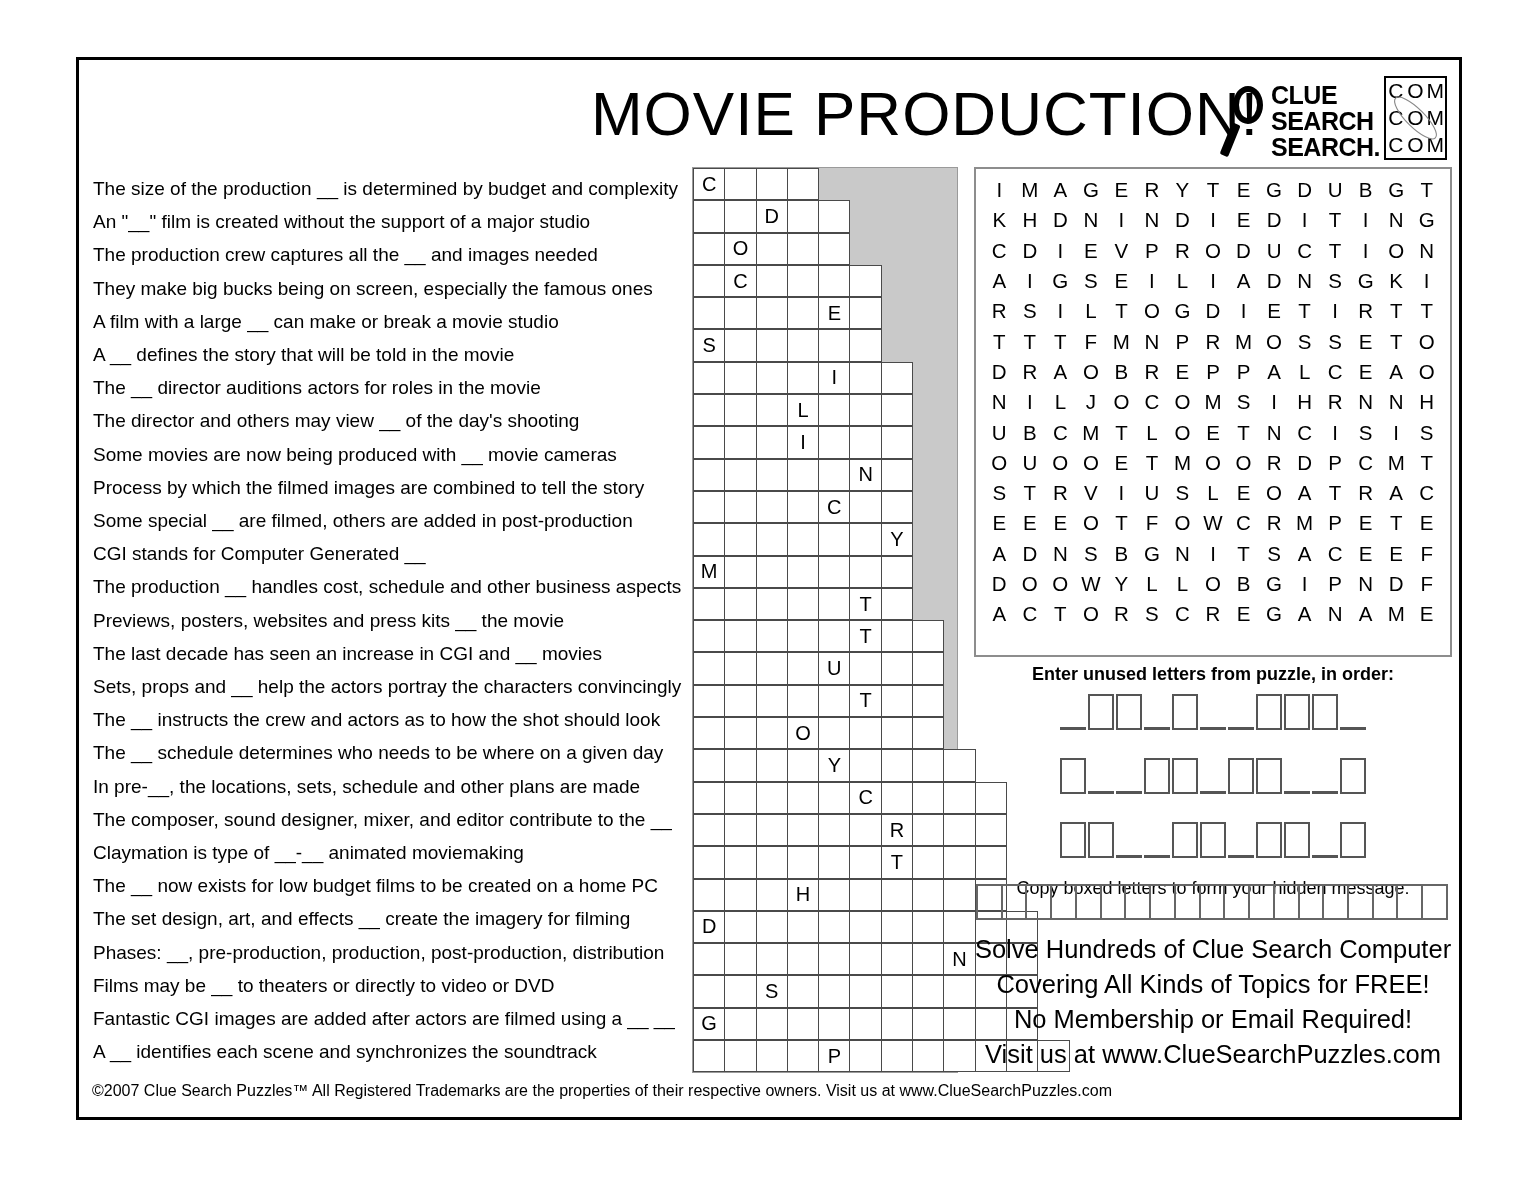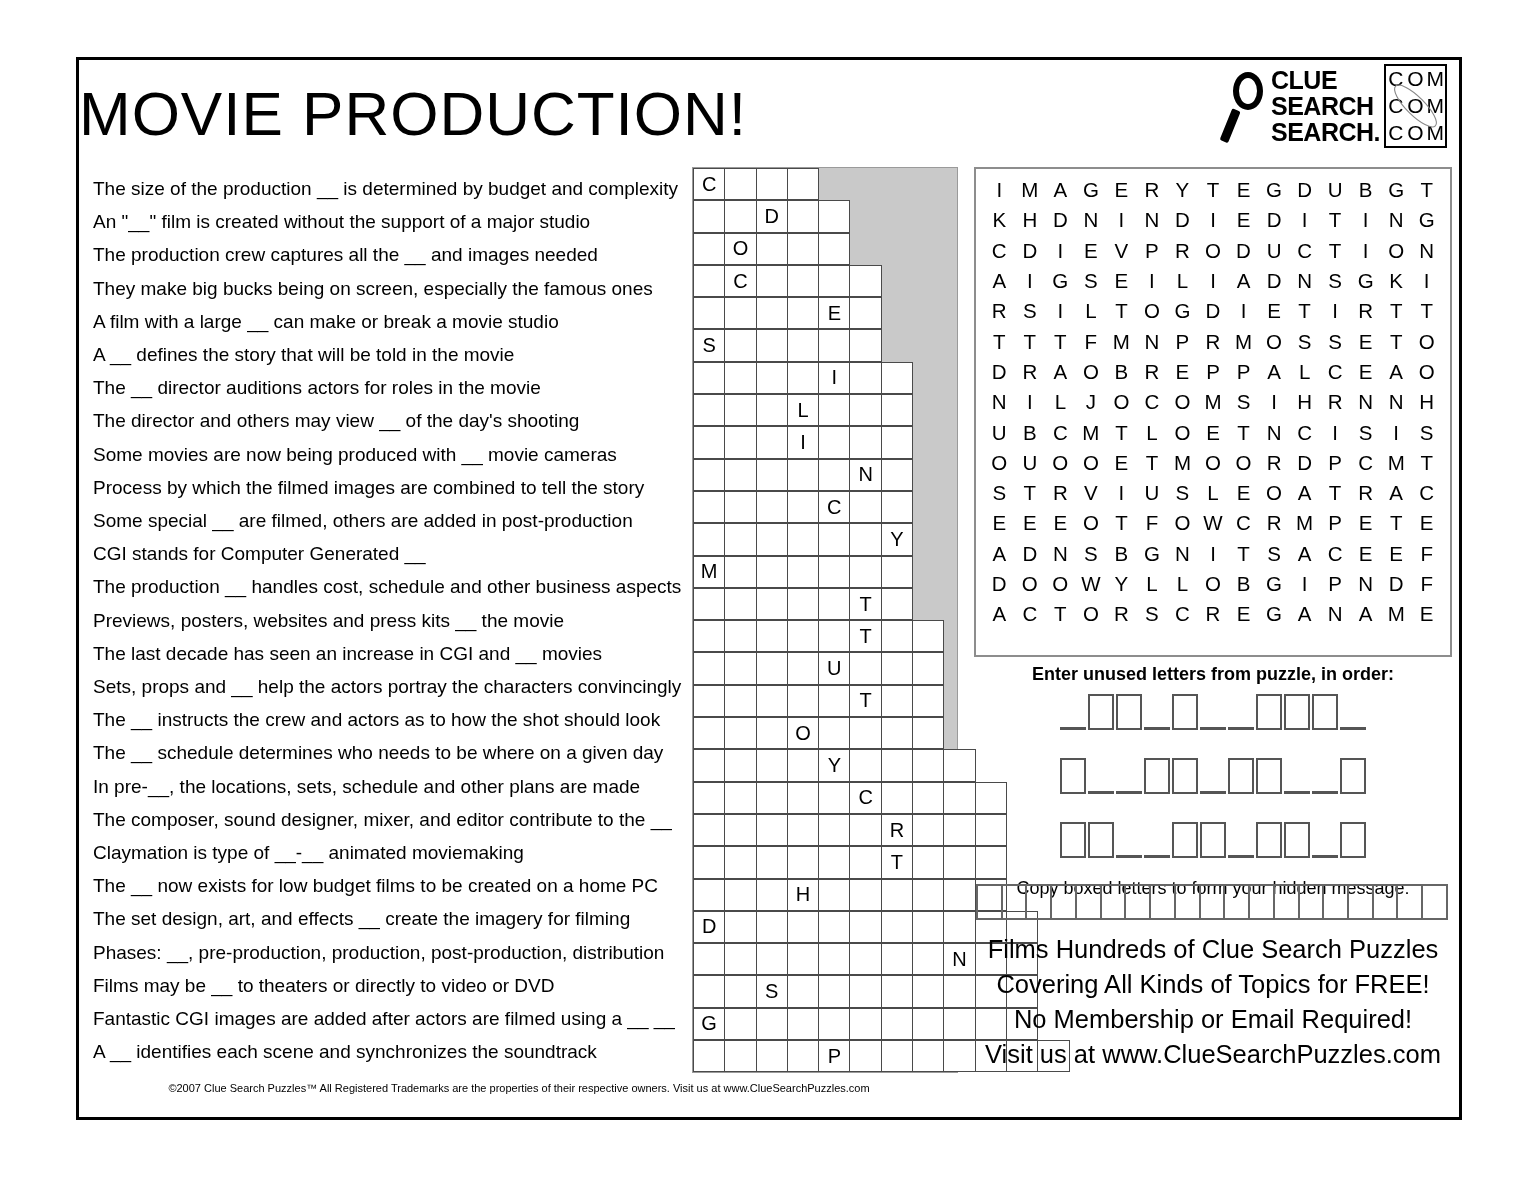--- a/index.html
+++ b/index.html
@@ -23,37 +23,37 @@
     height: 1063px;
     border: 3px solid #000;
     background: #fff;
   }
 
   
   .title {
     position: absolute;
     left: 0; top: 18px;
     width: 1180px;
-    text-align: left;
+    text-align: right;
     font-size: 62px;
     line-height: 72px;
     letter-spacing: 1px;
     color: #000;
     white-space: nowrap;
   }
 
   
   .logo-box {
     position: absolute;
     right: 12px;
-    top: 0;
+    top: 8px;
     width: 218px;
     height: 92px;
     display: flex;
-    align-items: center;
+    align-items: flex-end;
   }
   .logo-glass {
     position: relative;
     width: 40px; height: 80px;
     flex: 0 0 40px;
   }
   .logo-glass .ring {
     position: absolute;
     left: 4px; top: 6px;
     width: 30px; height: 38px;
@@ -237,25 +237,25 @@
     font-size: 25.5px;
     line-height: 35px;
     color: #000;
     white-space: nowrap;
   }
   .promo .link { }
 
   
   .footer {
     position: absolute;
-    left: 0;
+    left: 13px;
     top: 1022px;
     width: 880px;
     text-align: center;
-    font-size: 11px;
+    font-size: 16px;
     color: #000;
     white-space: nowrap;
   }
 </style>
 </head>
 <body>
 
 <div id="page">
   <div class="sheet">
 
@@ -919,21 +919,21 @@
         <div></div>
         <div></div>
         <div></div>
         <div></div>
         <div></div>
         <div></div>
         <div></div>
       </div>
 
     <div class="promo">
-      <div>Films Hundreds of Clue Search Puzzles</div>
+      <div>Solve Hundreds of Clue Search Computer</div>
       <div>Covering All Kinds of Topics for FREE!</div>
       <div>No Membership or Email Required!</div>
       <div><span>Visit us at </span><span class="link">www.ClueSearchPuzzles.com</span></div>
     </div>
 
     <div class="footer">©2007 Clue Search Puzzles™ All Registered Trademarks are the properties of their respective owners. Visit us at www.ClueSearchPuzzles.com</div>
 
   </div>
 </div>
 

